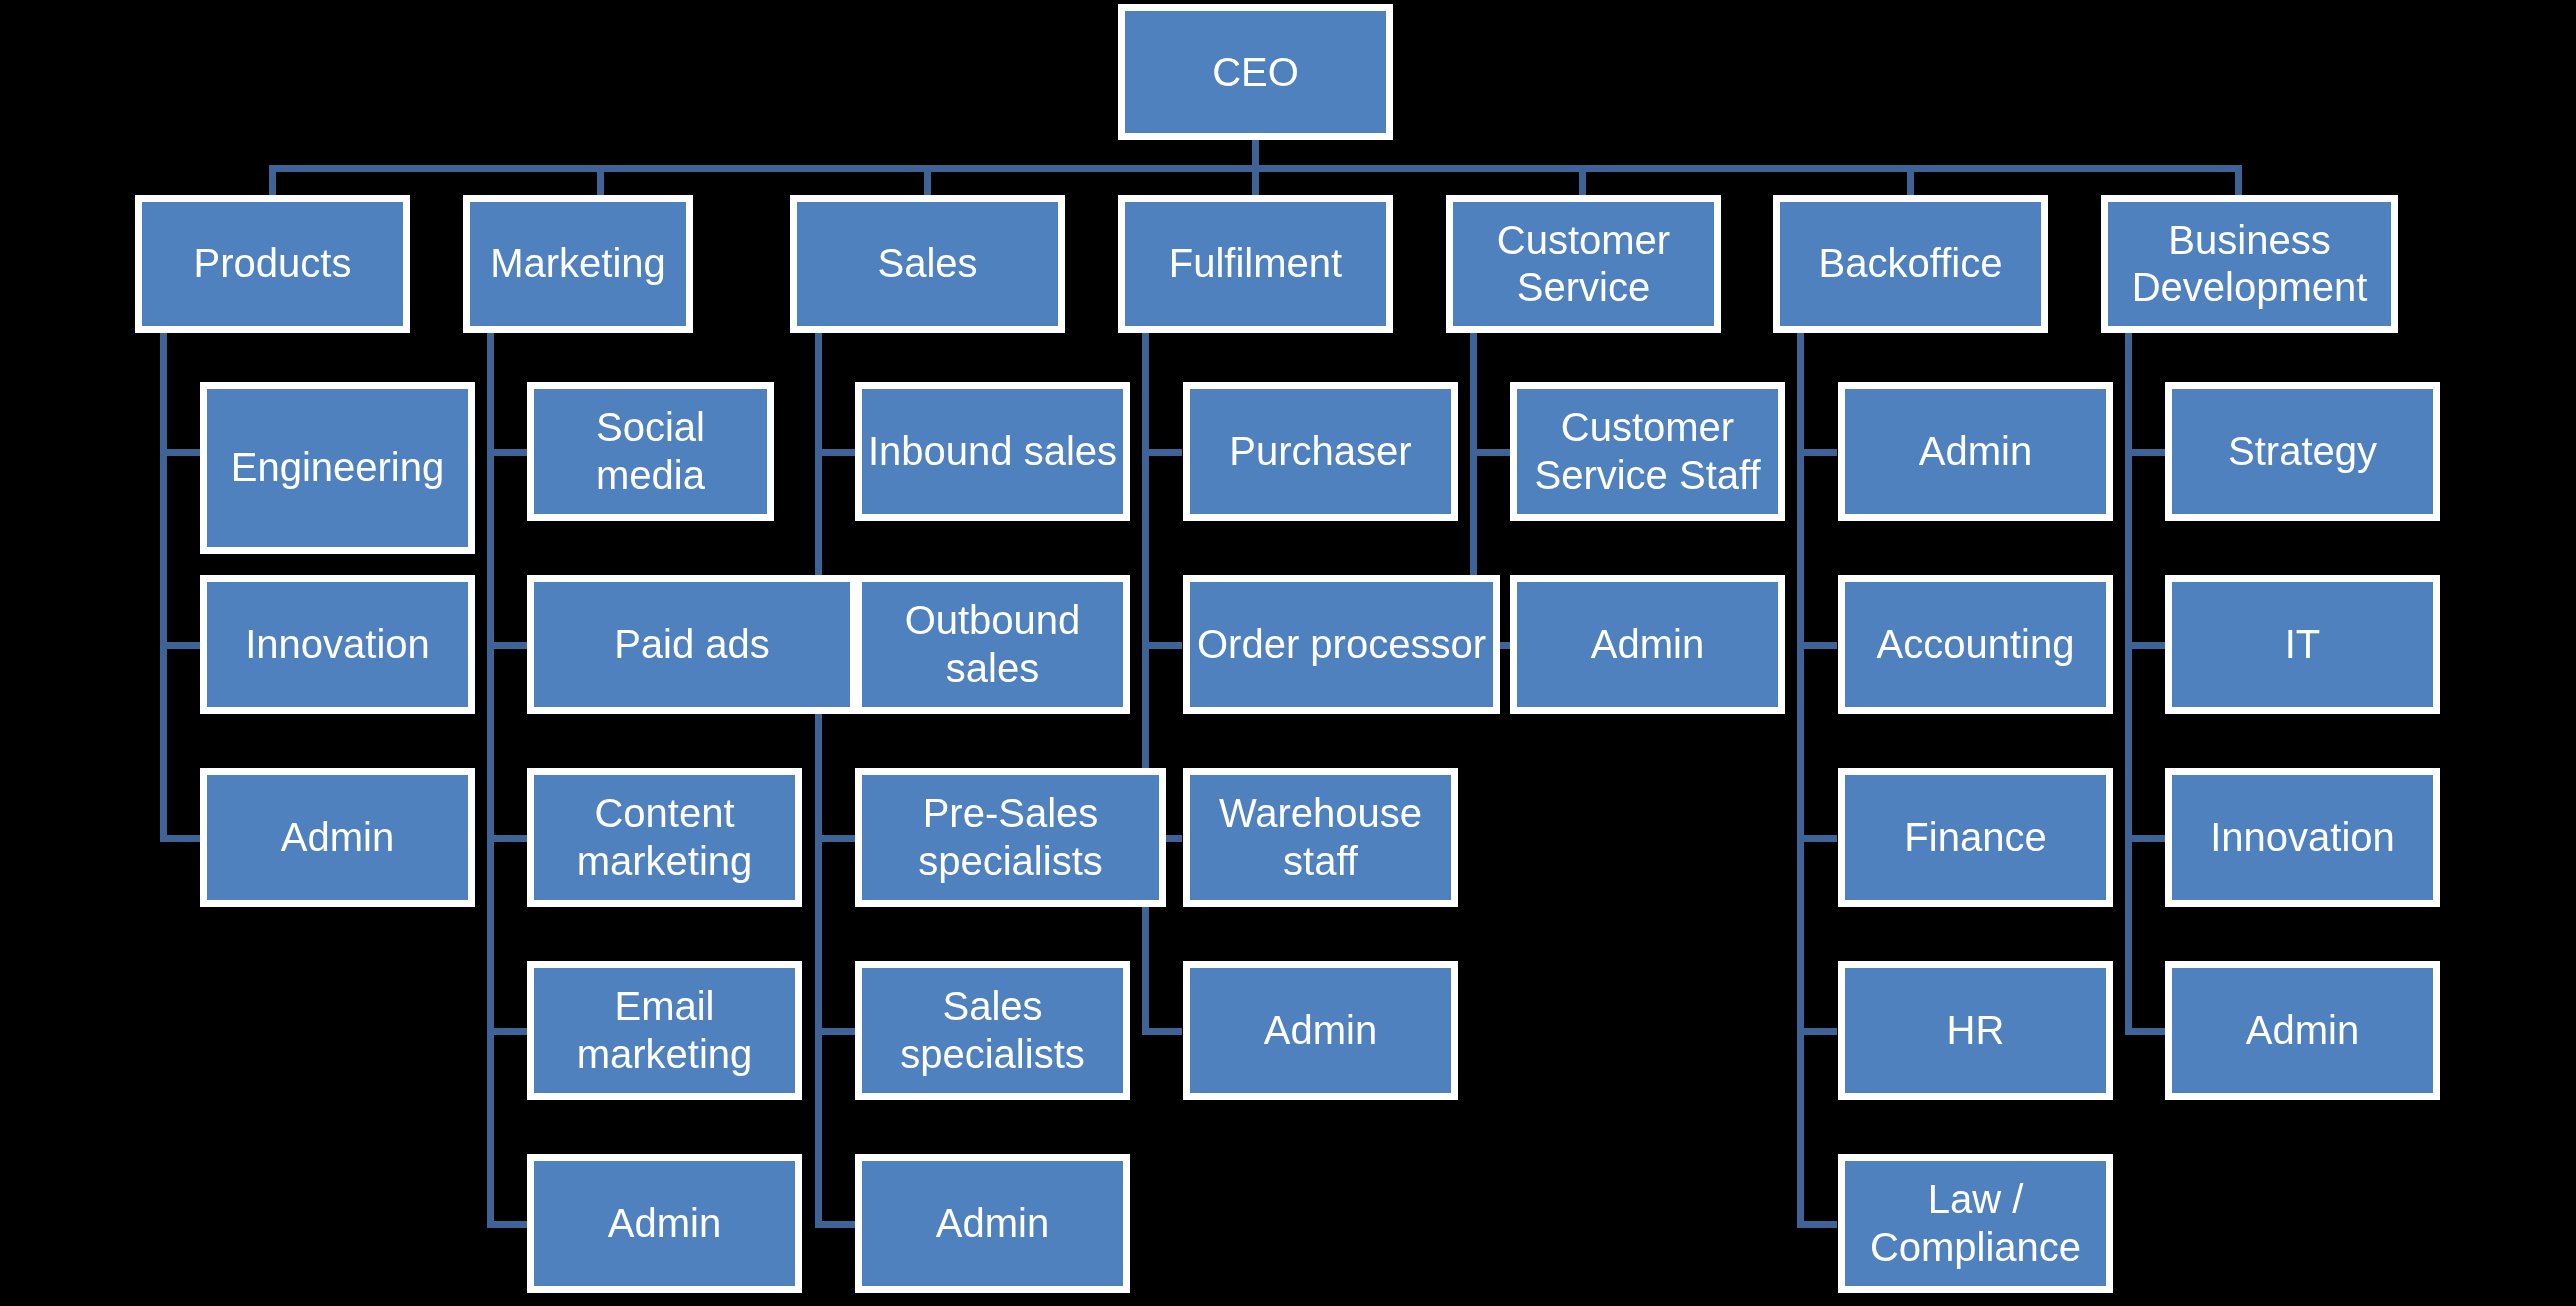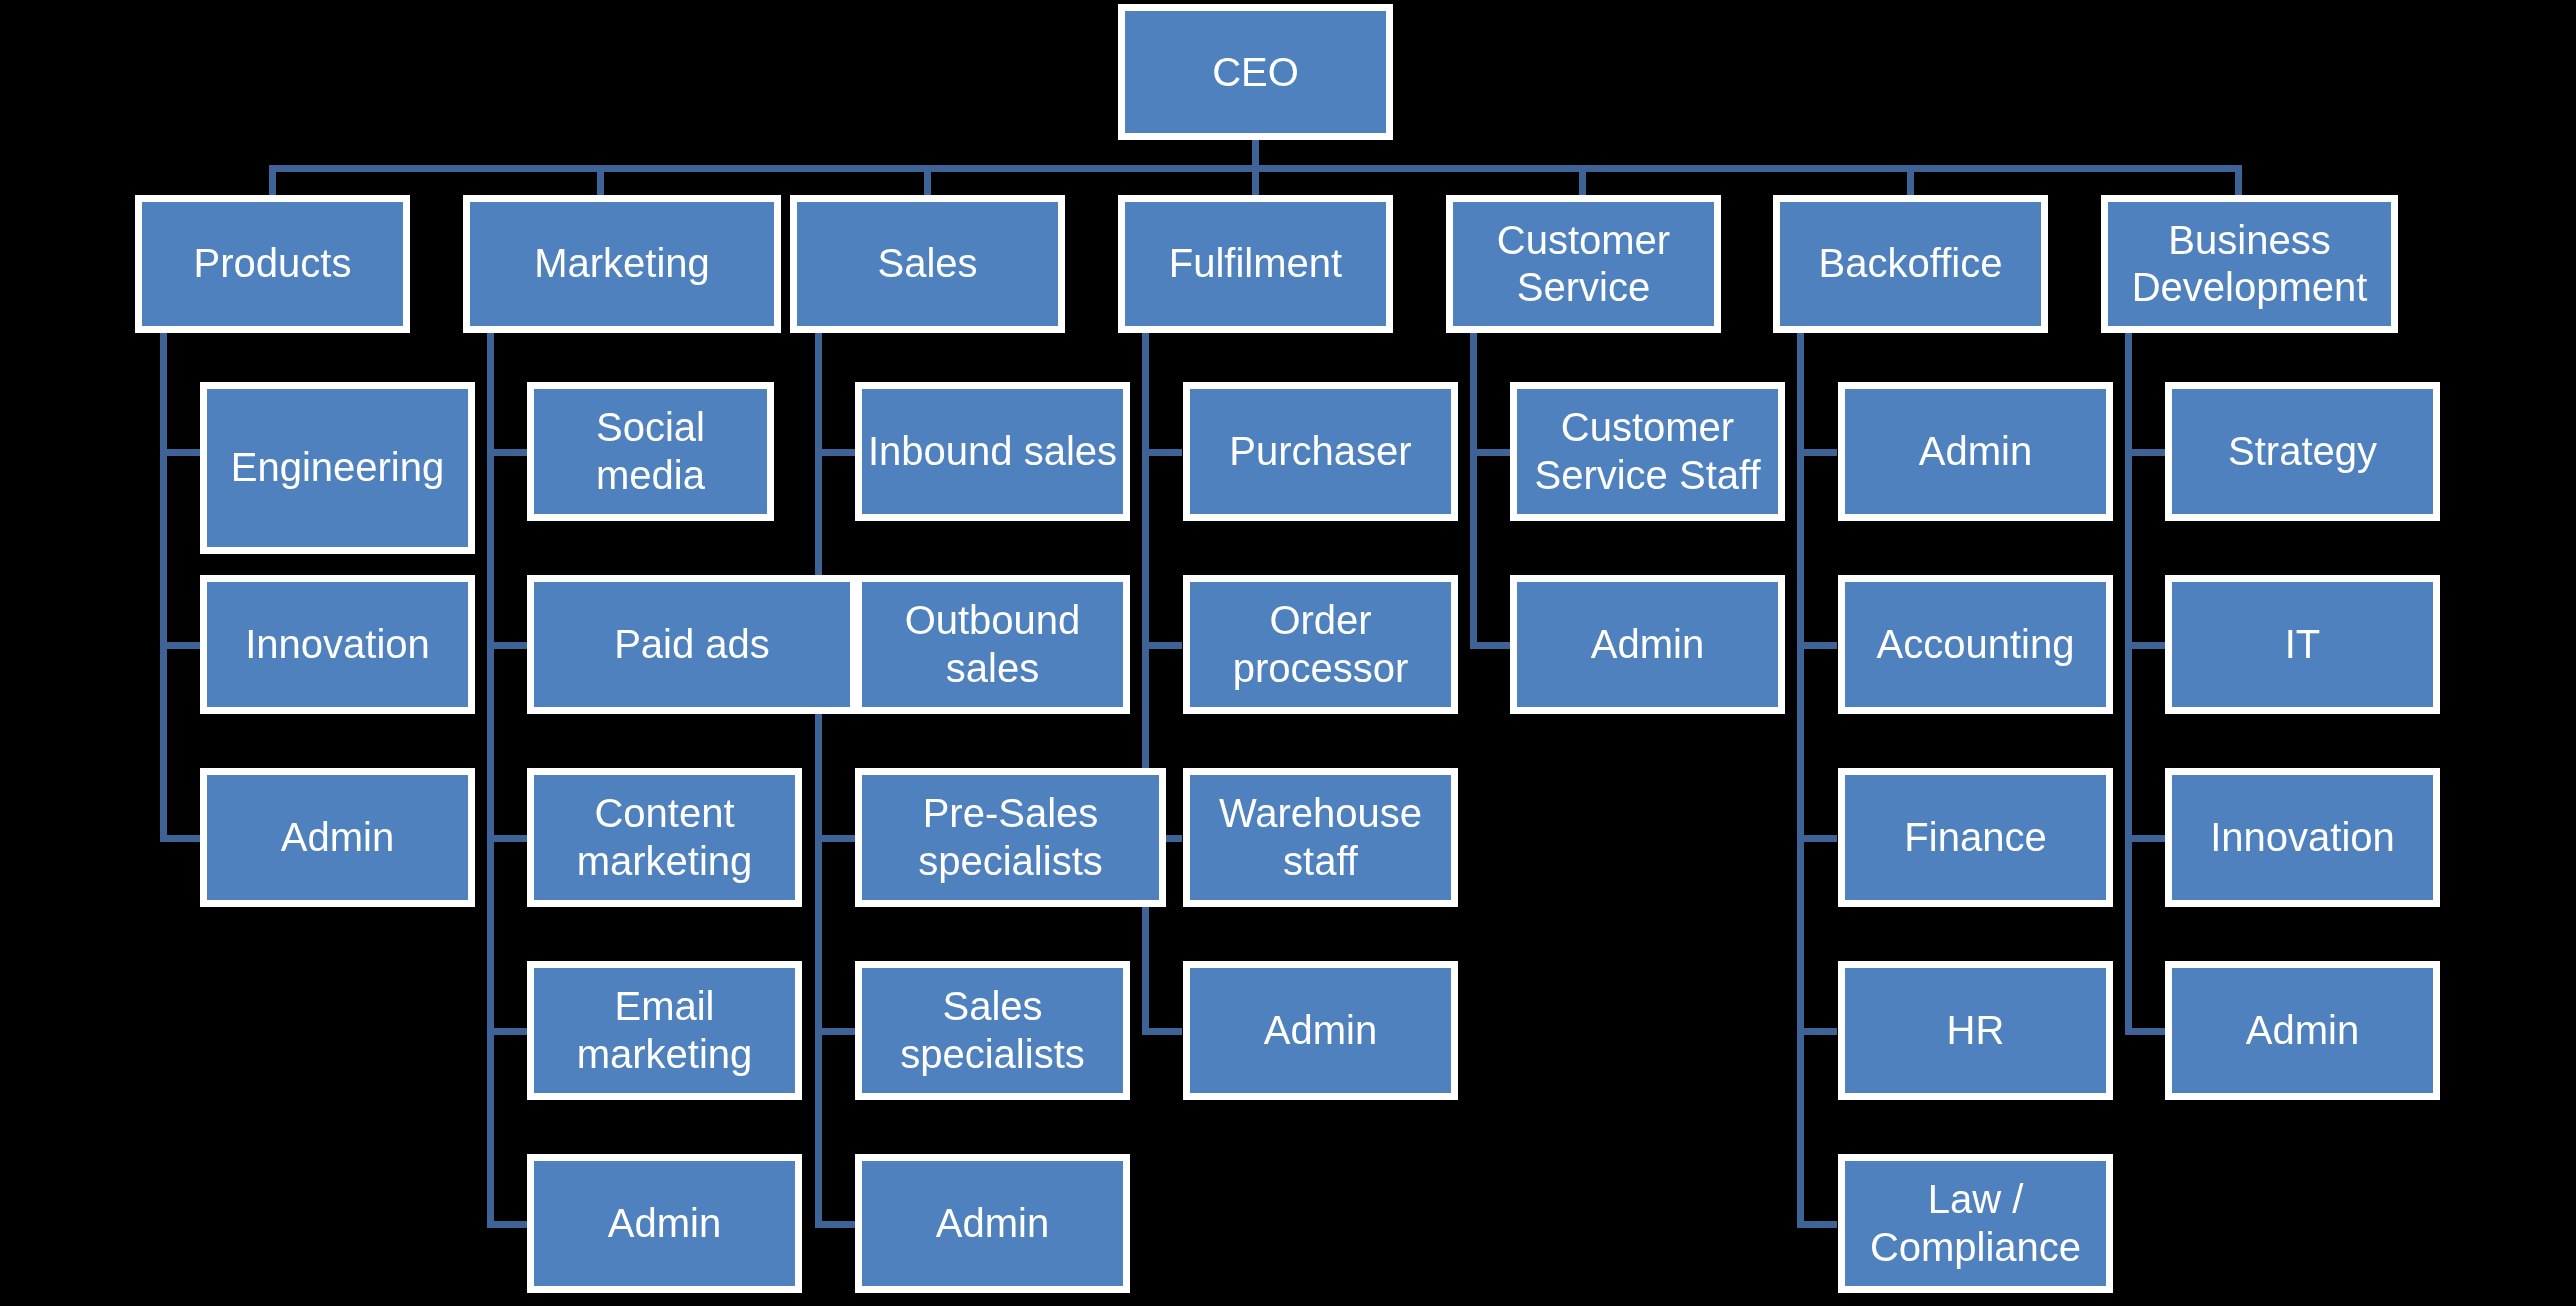--- a/index.html
+++ b/index.html
@@ -70,21 +70,21 @@
   <div class="ln" style="left:2125px;top:835px;width:40px;height:7px"></div>
   <div class="ln" style="left:2125px;top:1028px;width:40px;height:7px"></div>
 
   <div class="node" style="left:1118px;top:4.2px;width:275px;height:136px">
     <span class="lbl">CEO</span>
   </div>
 
   <div class="node" style="left:135px;top:195px;width:275px;height:138px">
     <span class="lbl">Products</span>
   </div>
-  <div class="node" style="left:463px;top:195px;width:318px;height:138px">
+  <div class="node" style="left:463px;top:195px;width:230px;height:138px">
     <span class="lbl">Marketing</span>
   </div>
   <div class="node" style="left:790px;top:195px;width:275px;height:138px">
     <span class="lbl">Sales</span>
   </div>
   <div class="node" style="left:1118px;top:195px;width:275px;height:138px">
     <span class="lbl">Fulfilment</span>
   </div>
   <div class="node" style="left:1446px;top:195px;width:275px;height:138px">
     <span class="lbl">Customer Service</span>
@@ -134,21 +134,21 @@
   <div class="node" style="left:855px;top:961px;width:275px;height:139px">
     <span class="lbl">Sales specialists</span>
   </div>
   <div class="node" style="left:855px;top:1154px;width:275px;height:139px">
     <span class="lbl">Admin</span>
   </div>
 
   <div class="node" style="left:1183px;top:382px;width:275px;height:139px">
     <span class="lbl">Purchaser</span>
   </div>
-  <div class="node" style="left:1183px;top:575px;width:275px;height:139px">
+  <div class="node" style="left:1183px;top:575px;width:317px;height:139px">
     <span class="lbl">Order processor</span>
   </div>
   <div class="node" style="left:1183px;top:768px;width:275px;height:139px">
     <span class="lbl">Warehouse staff</span>
   </div>
   <div class="node" style="left:1183px;top:961px;width:275px;height:139px">
     <span class="lbl">Admin</span>
   </div>
 
   <div class="node" style="left:1510px;top:382px;width:275px;height:139px">

